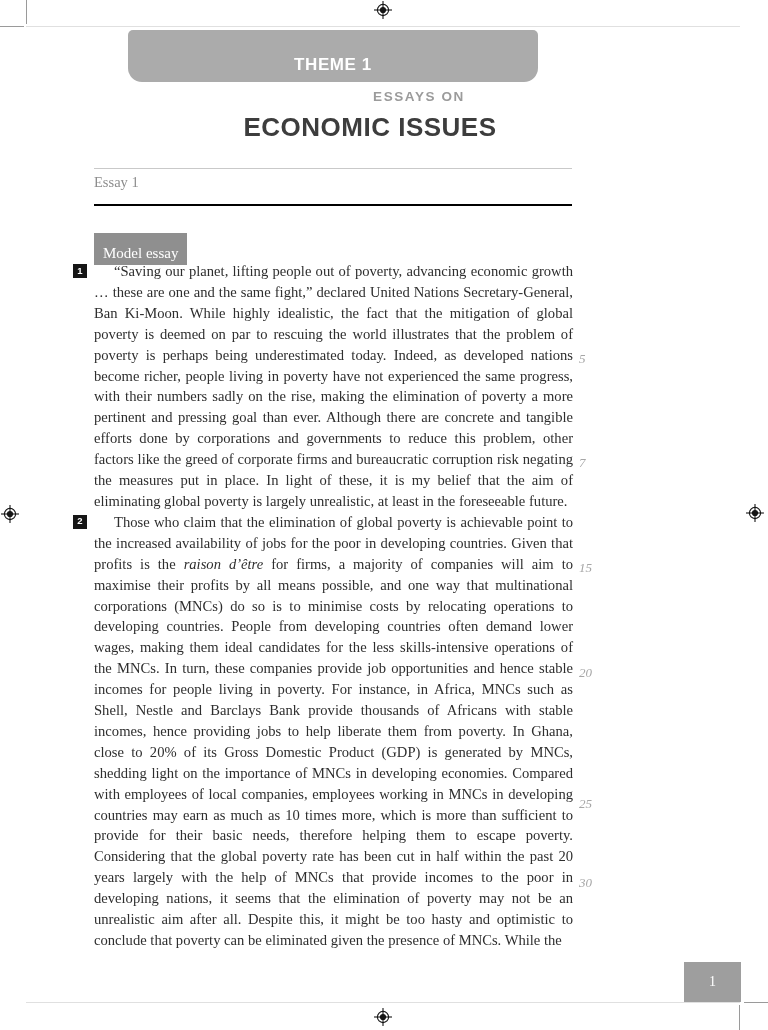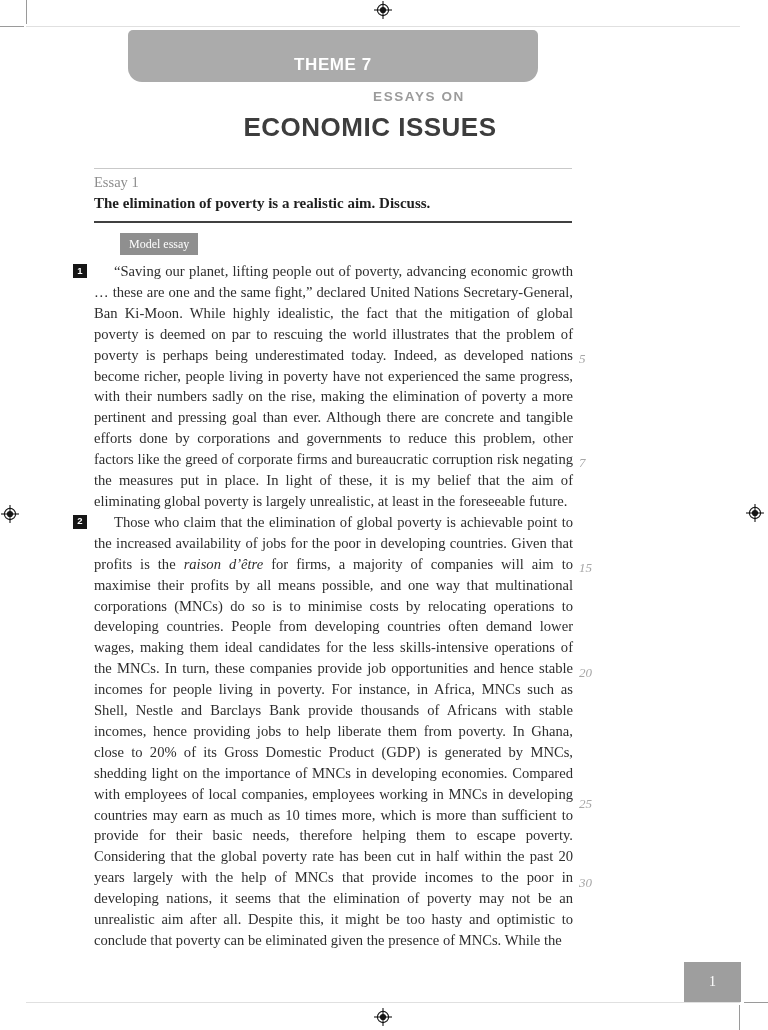--- a/index.html
+++ b/index.html
@@ -31,29 +31,29 @@
   }
   .page-title{
     position:absolute;left:0;top:112px;width:740px;text-align:center;
     font-family:"Liberation Sans",sans-serif;font-weight:bold;font-size:26px;
     letter-spacing:.5px;color:#3d3d3d;
   }
 
   
   .essay-head{
     position:absolute;left:94px;top:168px;width:478px;
-    border-top:1px solid #c9c9c9;border-bottom:2px solid #404040;
+    border-top:1px solid #c9c9c9;border-bottom:2px solid #000000;
     padding:5px 0 9px;box-sizing:content-box;
   }
   .essay-label{color:#8d8d8d;font-size:14.5px;margin:0 0 4px 0;}
   .essay-question{color:#1f1f1f;font-weight:bold;font-size:15px;margin:0;}
 
   .badge{
     position:absolute;left:94px;top:233px;background:#8f8f8f;color:#ffffff;
-    font-size:12px;padding:4px 9px 3px;display:inline-block;margin-left:26px;
+    font-size:15px;padding:12px 9px 3px;display:inline-block;
   }
 
   
   .body-copy{
     position:absolute;left:94px;top:261px;width:479px;
     font-size:14.6px;line-height:20.9px;text-align:justify;color:#2e2e2e;
   }
   .body-copy p{margin:0;text-indent:20px;position:relative;}
   .para-marker{
     position:absolute;left:-21px;top:3px;width:14px;height:14px;
@@ -104,28 +104,27 @@
   <circle cx="9" cy="9" r="3.1" fill="#151515"></circle>
 </svg>
 <svg class="reg-mark" style="left:374px;top:1008px;" viewBox="0 0 18 18">
   <line x1="9" y1="0" x2="9" y2="18" stroke="#151515" stroke-width="1.1"></line>
   <line x1="0" y1="9" x2="18" y2="9" stroke="#151515" stroke-width="1.1"></line>
   <circle cx="9" cy="9" r="5.6" fill="none" stroke="#151515" stroke-width="1.1"></circle>
   <circle cx="9" cy="9" r="3.1" fill="#151515"></circle>
 </svg>
 
 <div class="banner">
-  <span class="banner-label">THEME 7</span>
+  <span class="banner-label">THEME 1</span>
 </div>
 <div class="kicker">ESSAYS ON</div>
 <div class="page-title">ECONOMIC ISSUES</div>
 
 <div class="essay-head">
   <p class="essay-label">Essay 1</p>
-  <p class="essay-question">The elimination of poverty is a realistic aim. Discuss.</p>
 </div>
 
 <span class="badge">Model essay</span>
 
 <div class="body-copy">
   <p>
     <span class="para-marker">1</span><span>“Saving our planet, lifting people out of poverty, advancing economic growth … these are one and the same fight,” declared United Nations Secretary-General, Ban Ki-Moon. While highly idealistic, the fact that the mitigation of global poverty is deemed on par to rescuing the world illustrates that the problem of poverty is perhaps being underestimated today. Indeed, as developed nations become richer, people living in poverty have not experienced the same progress, with their numbers sadly on the rise, making the elimination of poverty a more pertinent and pressing goal than ever. Although there are concrete and tangible efforts done by corporations and governments to reduce this problem, other factors like the greed of corporate firms and bureaucratic corruption risk negating the measures put in place. In light of these, it is my belief that the aim of eliminating global poverty is largely unrealistic, at least in the foreseeable future.</span>
   </p>
   <p>
     <span class="para-marker">2</span><span>Those who claim that the elimination of global poverty is achievable point to the increased availability of jobs for the poor in developing countries. Given that profits is the </span><i>raison d’être</i><span> for firms, a majority of companies will aim to maximise their profits by all means possible, and one way that multinational corporations (MNCs) do so is to minimise costs by relocating operations to developing countries. People from developing countries often demand lower wages, making them ideal candidates for the less skills-intensive operations of the MNCs. In turn, these companies provide job opportunities and hence stable incomes for people living in poverty. For instance, in Africa, MNCs such as Shell, Nestle and Barclays Bank provide thousands of Africans with stable incomes, hence providing jobs to help liberate them from poverty. In Ghana, close to 20% of its Gross Domestic Product (GDP) is generated by MNCs, shedding light on the importance of MNCs in developing economies. Compared with employees of local companies, employees working in MNCs in developing countries may earn as much as 10 times more, which is more than sufficient to provide for their basic needs, therefore helping them to escape poverty. Considering that the global poverty rate has been cut in half within the past 20 years largely with the help of MNCs that provide incomes to the poor in developing nations, it seems that the elimination of poverty may not be an unrealistic aim after all. Despite this, it might be too hasty and optimistic to conclude that poverty can be eliminated given the presence of MNCs. While the</span>

